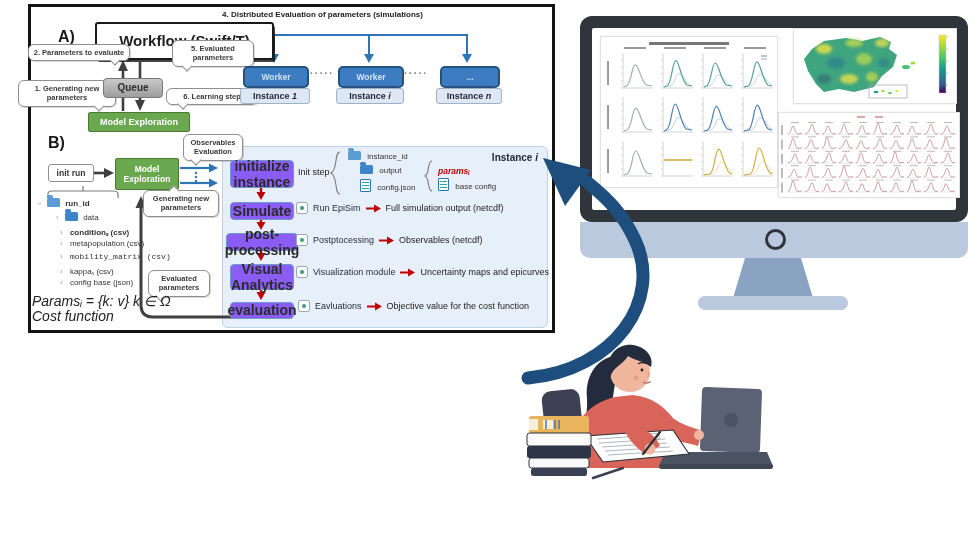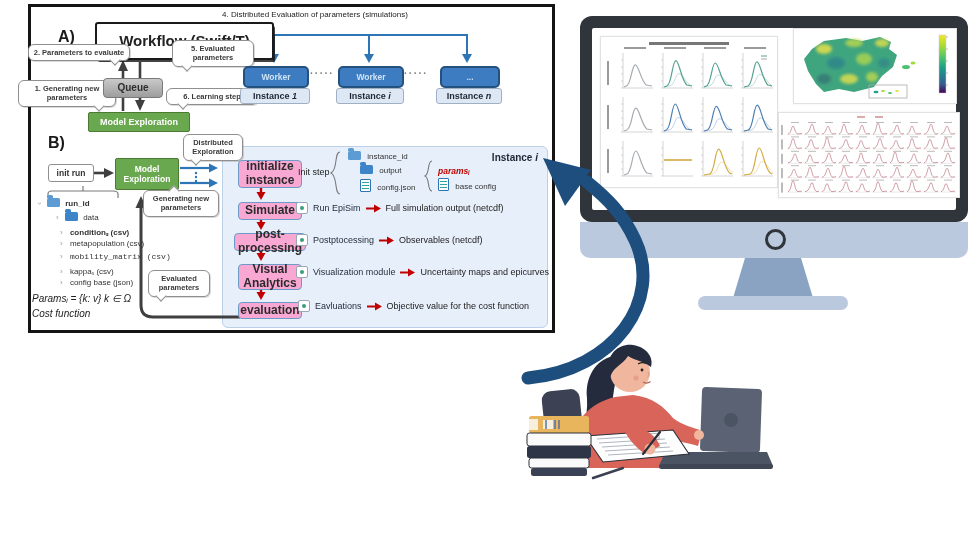--- a/index.html
+++ b/index.html
@@ -5,56 +5,56 @@
   html,body{margin:0;padding:0;background:#fff;}
   .stage{position:relative;width:980px;height:551px;background:#fff;overflow:hidden;
          font-family:"Liberation Sans",sans-serif;color:#222;}
   .abs{position:absolute;}
   
   .frame{left:28px;top:4px;width:521px;height:323px;border:3px solid #141414;background:#fff;}
   .sec-label{font-weight:700;font-size:16px;color:#1a1a1a;}
   .wf-box{border:2.5px solid #1a1a1a;border-radius:3px;background:#fff;
           font-weight:700;font-size:15px;text-align:center;
           box-shadow:2px 3px 0 -1px rgba(20,20,20,.8);}
-  .toplabel{font-weight:400;font-size:8px;color:#222;white-space:nowrap;}
+  .toplabel{font-weight:700;font-size:8px;color:#222;white-space:nowrap;}
   .callout{background:#fff;border:1.3px solid #8f8f8f;border-radius:6px;
            font-size:7.5px;font-weight:600;color:#3a3a3a;text-align:center;
            padding:3px 0;line-height:1.25;box-shadow:1px 1px 0 rgba(0,0,0,.15);}
   .tail{position:absolute;width:7px;height:7px;background:#fff;transform:rotate(45deg);}
   .tail.b{bottom:-4px;border-right:1.3px solid #8f8f8f;border-bottom:1.3px solid #8f8f8f;}
   .tail.t{top:-4px;border-left:1.3px solid #8f8f8f;border-top:1.3px solid #8f8f8f;}
   .queue{background:linear-gradient(#c9c9c9,#9d9d9d);border:1.5px solid #7a7a7a;border-radius:4px;
          font-size:10px;font-weight:700;color:#2f2f2f;text-align:center;}
   .green{background:#6aa84f;border:1.5px solid #4c7a33;border-radius:2px;color:#fff;
          font-weight:700;text-align:center;}
   .worker{background:#3d7cc0;border:2px solid #25517e;border-radius:5px;color:#cfe3f7;
           font-weight:700;font-size:8.5px;text-align:center;}
   .inst{background:#dee8f4;border:1.5px solid #9fb0c4;border-radius:3px;color:#1d2733;
         font-weight:700;font-size:9px;text-align:center;}
   .dots{color:#7d7d7d;font-size:10px;letter-spacing:1.5px;font-weight:700;}
   .panel{background:#e7f0fa;border:1.5px solid #bcd0e8;border-radius:6px;}
-  .stepbox{background:#f9a8d4;border:1.2px solid #6d9bc8;border-radius:4px;color:#2b2b2b;
-           font-size:12px;font-weight:600;text-align:center;display:flex;align-items:center;justify-content:center;line-height:1.15;margin-left:8px;}
+  .stepbox{background:#8b5cf6;border:1.2px solid #6d9bc8;border-radius:4px;color:#2b2b2b;
+           font-size:14px;font-weight:600;text-align:center;display:flex;align-items:center;justify-content:center;line-height:1.15;}
   .gbox{background:#fff;border:1.5px solid #8f8f8f;border-radius:3px;font-size:8.5px;color:#333;
         text-align:center;font-weight:600;}
   .tree{font-size:8px;color:#333;white-space:nowrap;}
   .chev{color:#9a9a9a;font-size:8px;display:inline-block;}
   .folder{width:13px;height:9px;background:#3d85c8;border-radius:1.5px;position:relative;display:inline-block;}
   .folder:before{content:'';position:absolute;top:-3px;left:0;width:6px;height:3px;background:#3d85c8;border-radius:1.5px 1.5px 0 0;}
   .folder.open{background:#5d9bd4;}
   .folder.open:before{background:#5d9bd4;}
   .page-ic{width:9px;height:11px;background:#fff;border:1px solid #2e75b6;border-radius:1px;
            background-image:repeating-linear-gradient(#2aa5a0 0 1px,transparent 1px 3px);background-size:7px 8px;background-position:1px 2px;background-repeat:no-repeat;display:inline-block;}
   .script-ic{width:10px;height:10px;background:#fff;border:1px solid #9aa7b5;border-radius:2px;position:relative;flex:none;}
   .script-ic:after{content:'';position:absolute;left:2.5px;top:2.5px;width:4px;height:4px;border-radius:50%;background:#3c9d7c;}
   .ann{display:flex;align-items:center;gap:5px;font-size:9px;color:#1f2937;white-space:nowrap;}
   .ann .out{color:#222;}
   .it{font-style:italic;}
   .red{color:#c00000;}
-  .formula{font-size:10px;color:#222;font-style:italic;}
+  .formula{font-size:14px;color:#222;font-style:italic;}
   
   .mon-frame{background:#30343b;border-radius:12px;}
   .mon-screen{background:#fff;border-radius:2px;}
   .mon-chin{background:#bac9de;border-radius:0 0 10px 10px;}
   .mon-circle{width:15px;height:15px;border:3.5px solid #30343b;border-radius:50%;background:transparent;}
   .mon-neck{width:0;height:0;border-left:12px solid transparent;border-right:12px solid transparent;}
   .mon-base{background:#bac9de;border-radius:8px;}
   .figure{background:#fff;border:1px solid #e2e2e2;box-shadow:0 0 2px rgba(0,0,0,.08);}
   .bar{position:absolute;background:#9a9a9a;}
 </style>
@@ -164,21 +164,21 @@
   <div class="abs worker" style="left:440px;top:66px;width:56px;height:18px;line-height:18px;">...</div>
   <div class="abs inst" style="left:436px;top:88px;width:64px;height:14px;line-height:14px;">
     <span>Instance</span> <span class="it">n</span>
   </div>
 
   <div class="abs sec-label" style="left:48px;top:134px;">B)</div>
   <div class="abs gbox" style="left:48px;top:164px;width:44px;height:16px;line-height:16px;">init run</div>
   <div class="abs green" style="left:115px;top:158px;width:62px;height:30px;font-size:8.5px;display:flex;align-items:center;justify-content:center;line-height:1.2;">Model Exploration</div>
 
   <div class="abs callout" style="left:183px;top:134px;width:58px;">
-    <span>Distributed Exploration</span>
+    <span>Observables Evaluation</span>
     <span class="tail b" style="left:8px;"></span>
   </div>
   <div class="abs callout" style="left:143px;top:190px;width:74px;">
     <span>Generating new parameters</span>
     <span class="tail t" style="left:26px;"></span>
   </div>
   <div class="abs callout" style="left:148px;top:270px;width:60px;">
     <span>Evaluated parameters</span>
     <span class="tail b" style="left:8px;"></span>
   </div>

